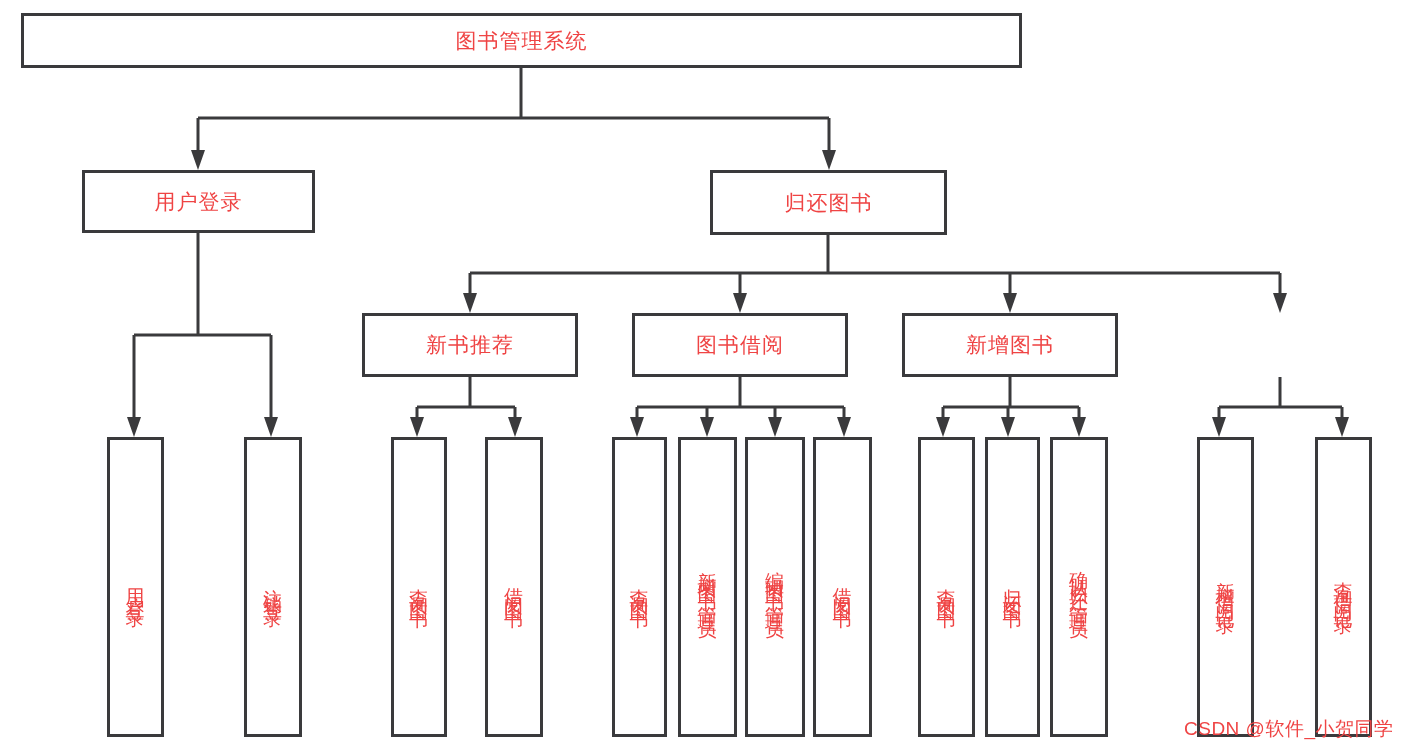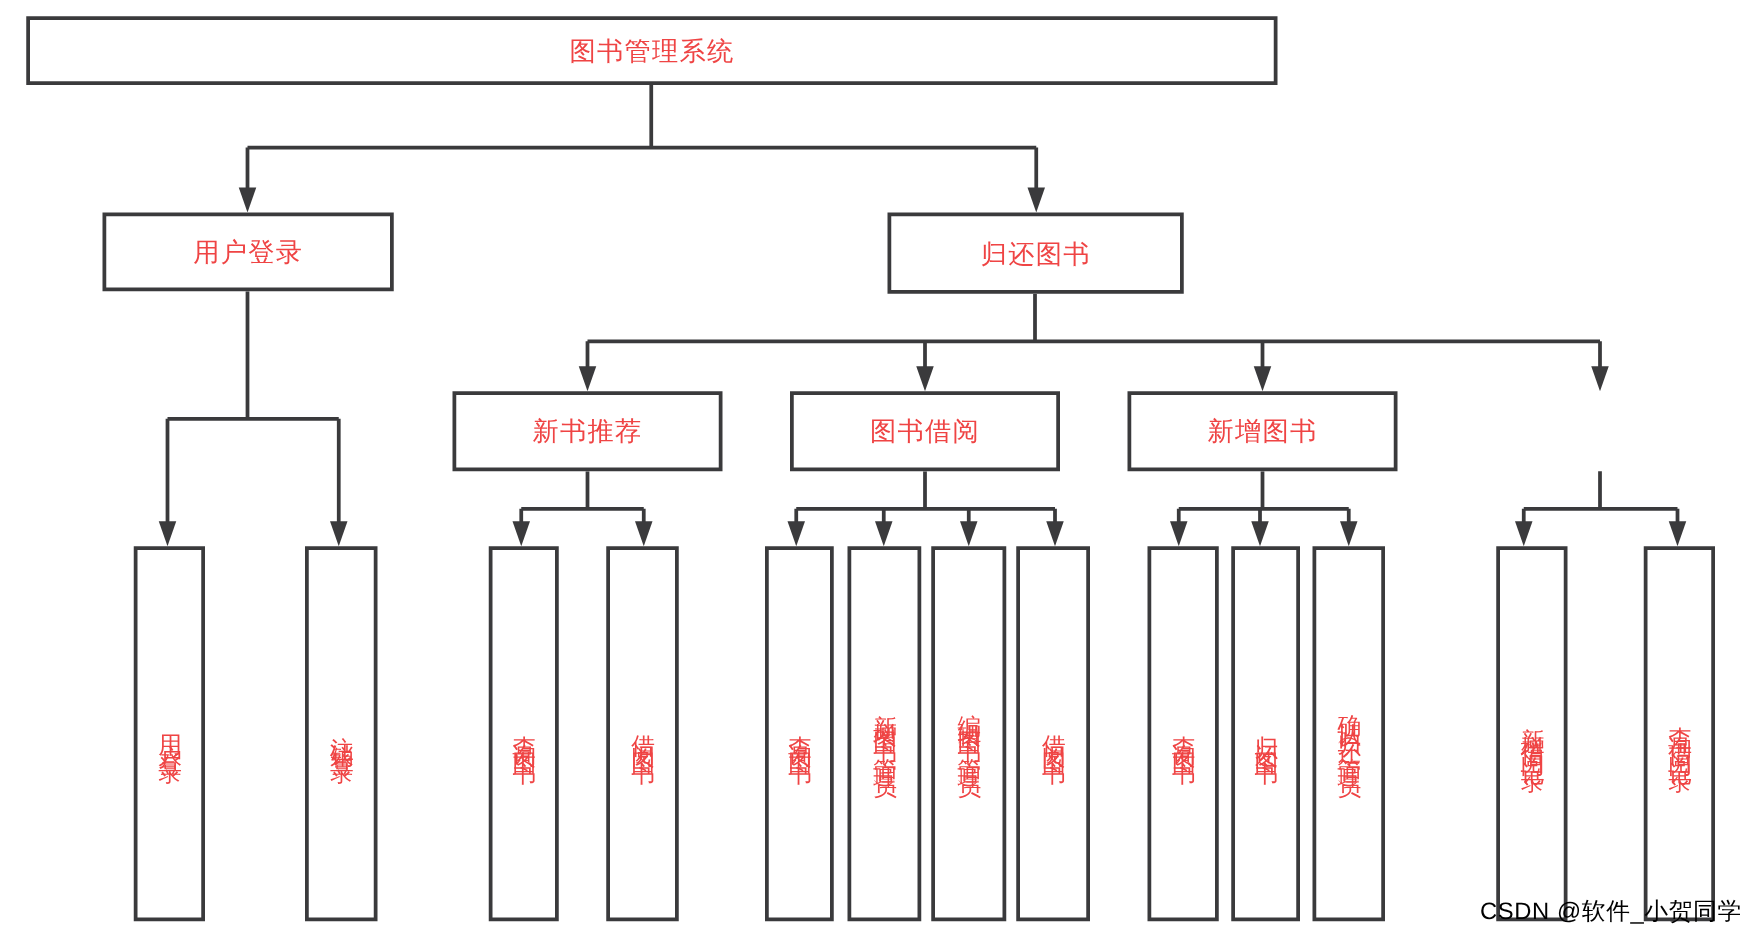--- a/index.html
+++ b/index.html
@@ -36,21 +36,21 @@
     font-size: 19px;
     letter-spacing: 7px;
     line-height: 1;
     white-space: normal;
   }
   #watermark {
     position: absolute;
     left: 1184px;
     top: 716px;
     font-size: 19px;
-    color: #000000;
+    color: #ef4444;
     letter-spacing: 0.5px;
     white-space: nowrap;
   }
 </style>
 </head>
 <body>
 
 <div id="stage">
 
   <svg id="connectors" viewBox="0 0 1405 747" xmlns="http://www.w3.org/2000/svg">

